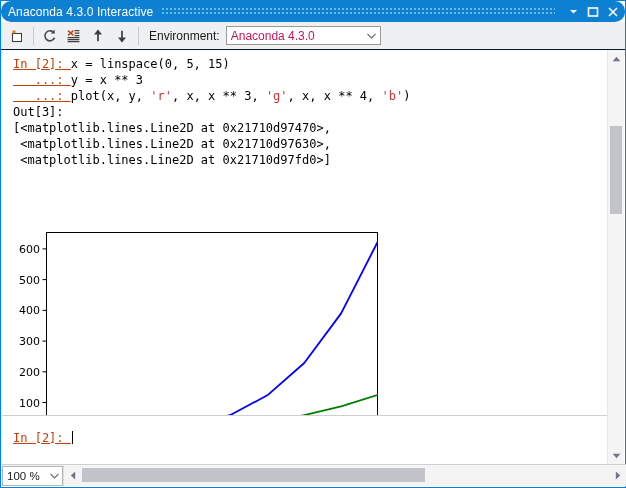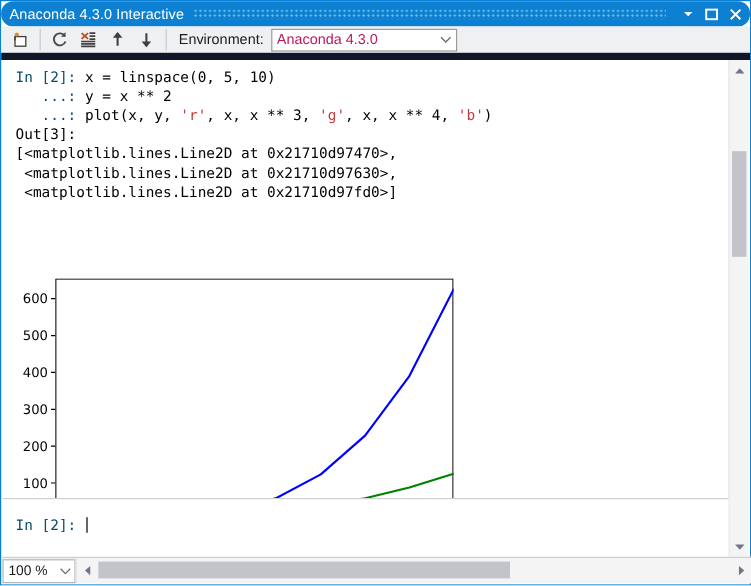--- a/index.html
+++ b/index.html
@@ -47,21 +47,21 @@
     width: 20px; height: 21px;
     display: flex; align-items: center; justify-content: center;
     color: #ffffff;
   }
   .title-btn svg { display: block; }
   
   .toolbar {
     position: absolute; left: 0; top: 21px;
     width: 624px; height: 28px;
     background: #eff0f1;
-    border-bottom: 6px solid #0f172a;
+    border-bottom: 1px solid #0f172a;
     box-sizing: border-box;
     display: flex; align-items: center;
     padding-left: 4px;
   }
   .tb-btn {
     width: 24px; height: 24px;
     display: flex; align-items: center; justify-content: center;
   }
   .tb-sep {
     width: 1px; height: 18px;
@@ -98,21 +98,21 @@
     overflow: hidden;
   }
   .code {
     font-family: "DejaVu Sans Mono", "Liberation Mono", monospace;
     font-size: 12px;
     line-height: 16px;
     white-space: pre;
     padding: 6px 0 0 11px;
     color: #000000;
   }
-  .tok-prompt { color: #0c4a6e; }
+  .tok-prompt { color: #c2410c; text-decoration: underline; }
   .tok-str { color: #c4393a; }
   
   .figure {
     position: absolute;
     left: 44px; top: 182px;
     width: 332px; height: 208px;
   }
   .figure svg { display: block; }
   
   .vscroll {
@@ -264,22 +264,22 @@
       <span class="env-arrow">
         <svg width="9" height="6" viewBox="0 0 9 6">
             <path d="M0.5 1 L4.5 5 L8.5 1" fill="none" stroke="#6d6e70" stroke-width="1.1"></path>
           </svg>
       </span>
     </div>
   </div>
 
   <div class="content">
 
-    <div class="code"><span class="tok-prompt">In [2]: </span><span>x = linspace(0, 5, 10)</span>
-<span class="tok-prompt">   ...: </span><span>y = x ** 2</span>
+    <div class="code"><span class="tok-prompt">In [2]: </span><span>x = linspace(0, 5, 15)</span>
+<span class="tok-prompt">   ...: </span><span>y = x ** 3</span>
 <span class="tok-prompt">   ...: </span><span>plot(x, y, <span class="tok-str">'r'</span>, x, x ** 3, <span class="tok-str">'g'</span>, x, x ** 4, <span class="tok-str">'b'</span>)</span>
 <span>Out[3]:</span>
 <span>[&lt;matplotlib.lines.Line2D at 0x21710d97470&gt;,</span>
 <span> &lt;matplotlib.lines.Line2D at 0x21710d97630&gt;,</span>
 <span> &lt;matplotlib.lines.Line2D at 0x21710d97fd0&gt;]</span></div>
 
     <div class="figure">
       <svg width="332" height="208" viewBox="0 0 332 208">
 
         <rect x="0.5" y="0.5" width="331" height="207" fill="#ffffff" stroke="#000000" stroke-width="1"></rect>

